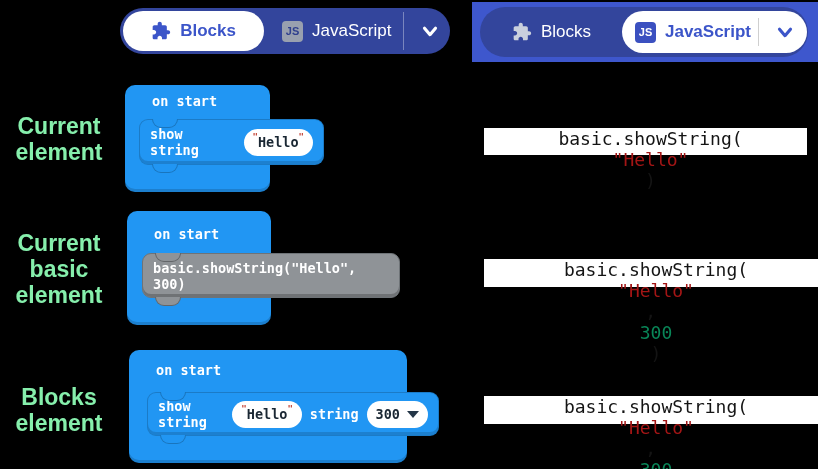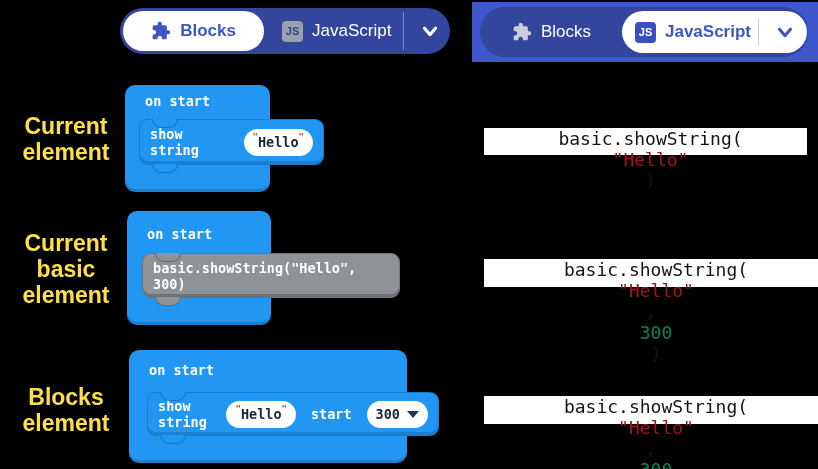--- a/index.html
+++ b/index.html
@@ -26,30 +26,30 @@
   .tr-js{left:142px;top:4px;width:185px;height:42px;border-radius:21px;justify-content:flex-start;padding-left:13px;box-sizing:border-box;}
   .tr-divider{position:absolute;left:136px;top:7px;height:28px;width:1px;background:#cfcfcf;}
   .tr-chev{left:140px;top:0;width:45px;height:42px;color:#3c55c9;}
 
   .js-badge{width:21px;height:21px;border-radius:4px;display:flex;align-items:center;justify-content:center;
             font-size:11px;font-weight:700;flex:0 0 auto;}
   .js-badge.grey{background:#99a0af;color:#2f3f8e;}
   .js-badge.blue{background:#3b50c0;color:#fff;}
 
   
-  .row-label{position:absolute;left:7px;width:118px;text-align:center;color:#fde047;
+  .row-label{position:absolute;left:0;width:118px;text-align:center;color:#86efac;
              font-weight:800;font-size:23px;line-height:26px;}
   #label-1{top:113px;} #label-2{top:230px;} #label-3{top:384px;}
 
   
   .mono{font-family:"DejaVu Sans Mono","Liberation Mono",monospace;}
   .blk-container{position:absolute;background:#2196f3;border-radius:10px;
                  box-shadow:inset 0 -3px rgba(0,0,0,.15);}
-  .hat-label{position:absolute;left:20px;color:#fff;font-weight:700;font-size:13.5px;}
-  .inner-blk{position:absolute;display:flex;align-items:center;gap:15px;box-sizing:border-box;
+  .hat-label{position:absolute;left:27px;color:#fff;font-weight:700;font-size:13.5px;}
+  .inner-blk{position:absolute;display:flex;align-items:center;gap:8px;box-sizing:border-box;
              border-radius:9px;color:#fff;font-weight:700;font-size:13.5px;padding:0 10px;}
   .inner-blue{background:#2196f3;border:1px solid rgba(0,0,0,.18);box-shadow:inset 0 -3px rgba(0,0,0,.14);}
   .inner-grey{background:#8f9397;border:1px solid #6e7377;box-shadow:inset 0 -3px rgba(0,0,0,.22);}
   .notch,.bump{position:absolute;width:24px;height:8px;border:1.5px solid rgba(0,0,0,.22);border-top:none;
                border-radius:0 0 9px 9px;left:12px;}
   .notch{top:-1px;} .bump{bottom:-9px;}
   .notch.blue,.bump.blue{background:#2196f3;}
   .notch.grey,.bump.grey{background:#8f9397;border-color:rgba(0,0,0,.3);}
 
   .val-oval{background:#fff;border-radius:14px;height:27px;display:flex;align-items:center;
@@ -165,21 +165,21 @@
     <span class="hat-label">on start</span>
     <div id="inner-3" class="inner-blk inner-blue">
       <span class="notch blue"></span>
       <span class="bump blue"></span>
       <span>show string</span>
       <span class="val-oval">
           <span class="q">"</span>
           <span>Hello</span>
           <span class="q">"</span>
         </span>
-      <span>start</span>
+      <span>string</span>
       <span class="val-oval">
           <span>300</span>
           <span class="dd-arrow"></span>
         </span>
     </div>
   </div>
 
   <div id="code-1" class="code-line mono">
       <span>basic.showString(</span>
       <span class="code-str">"Hello"</span>

